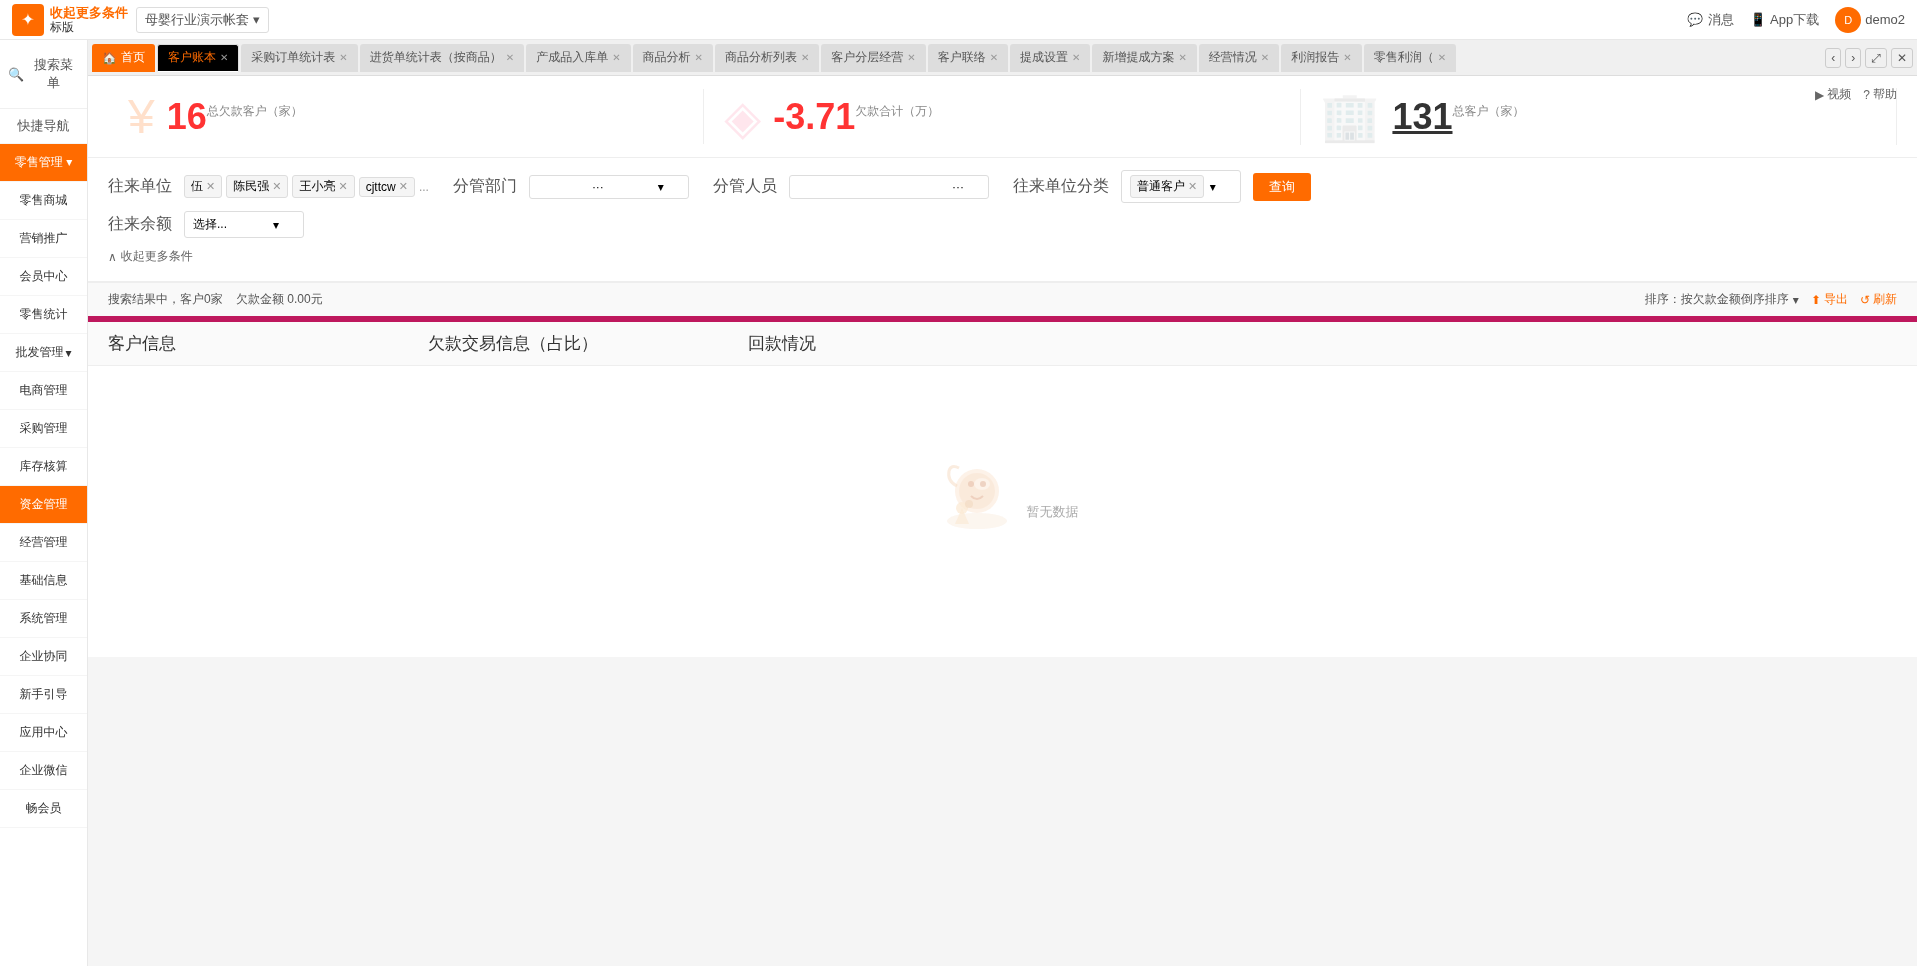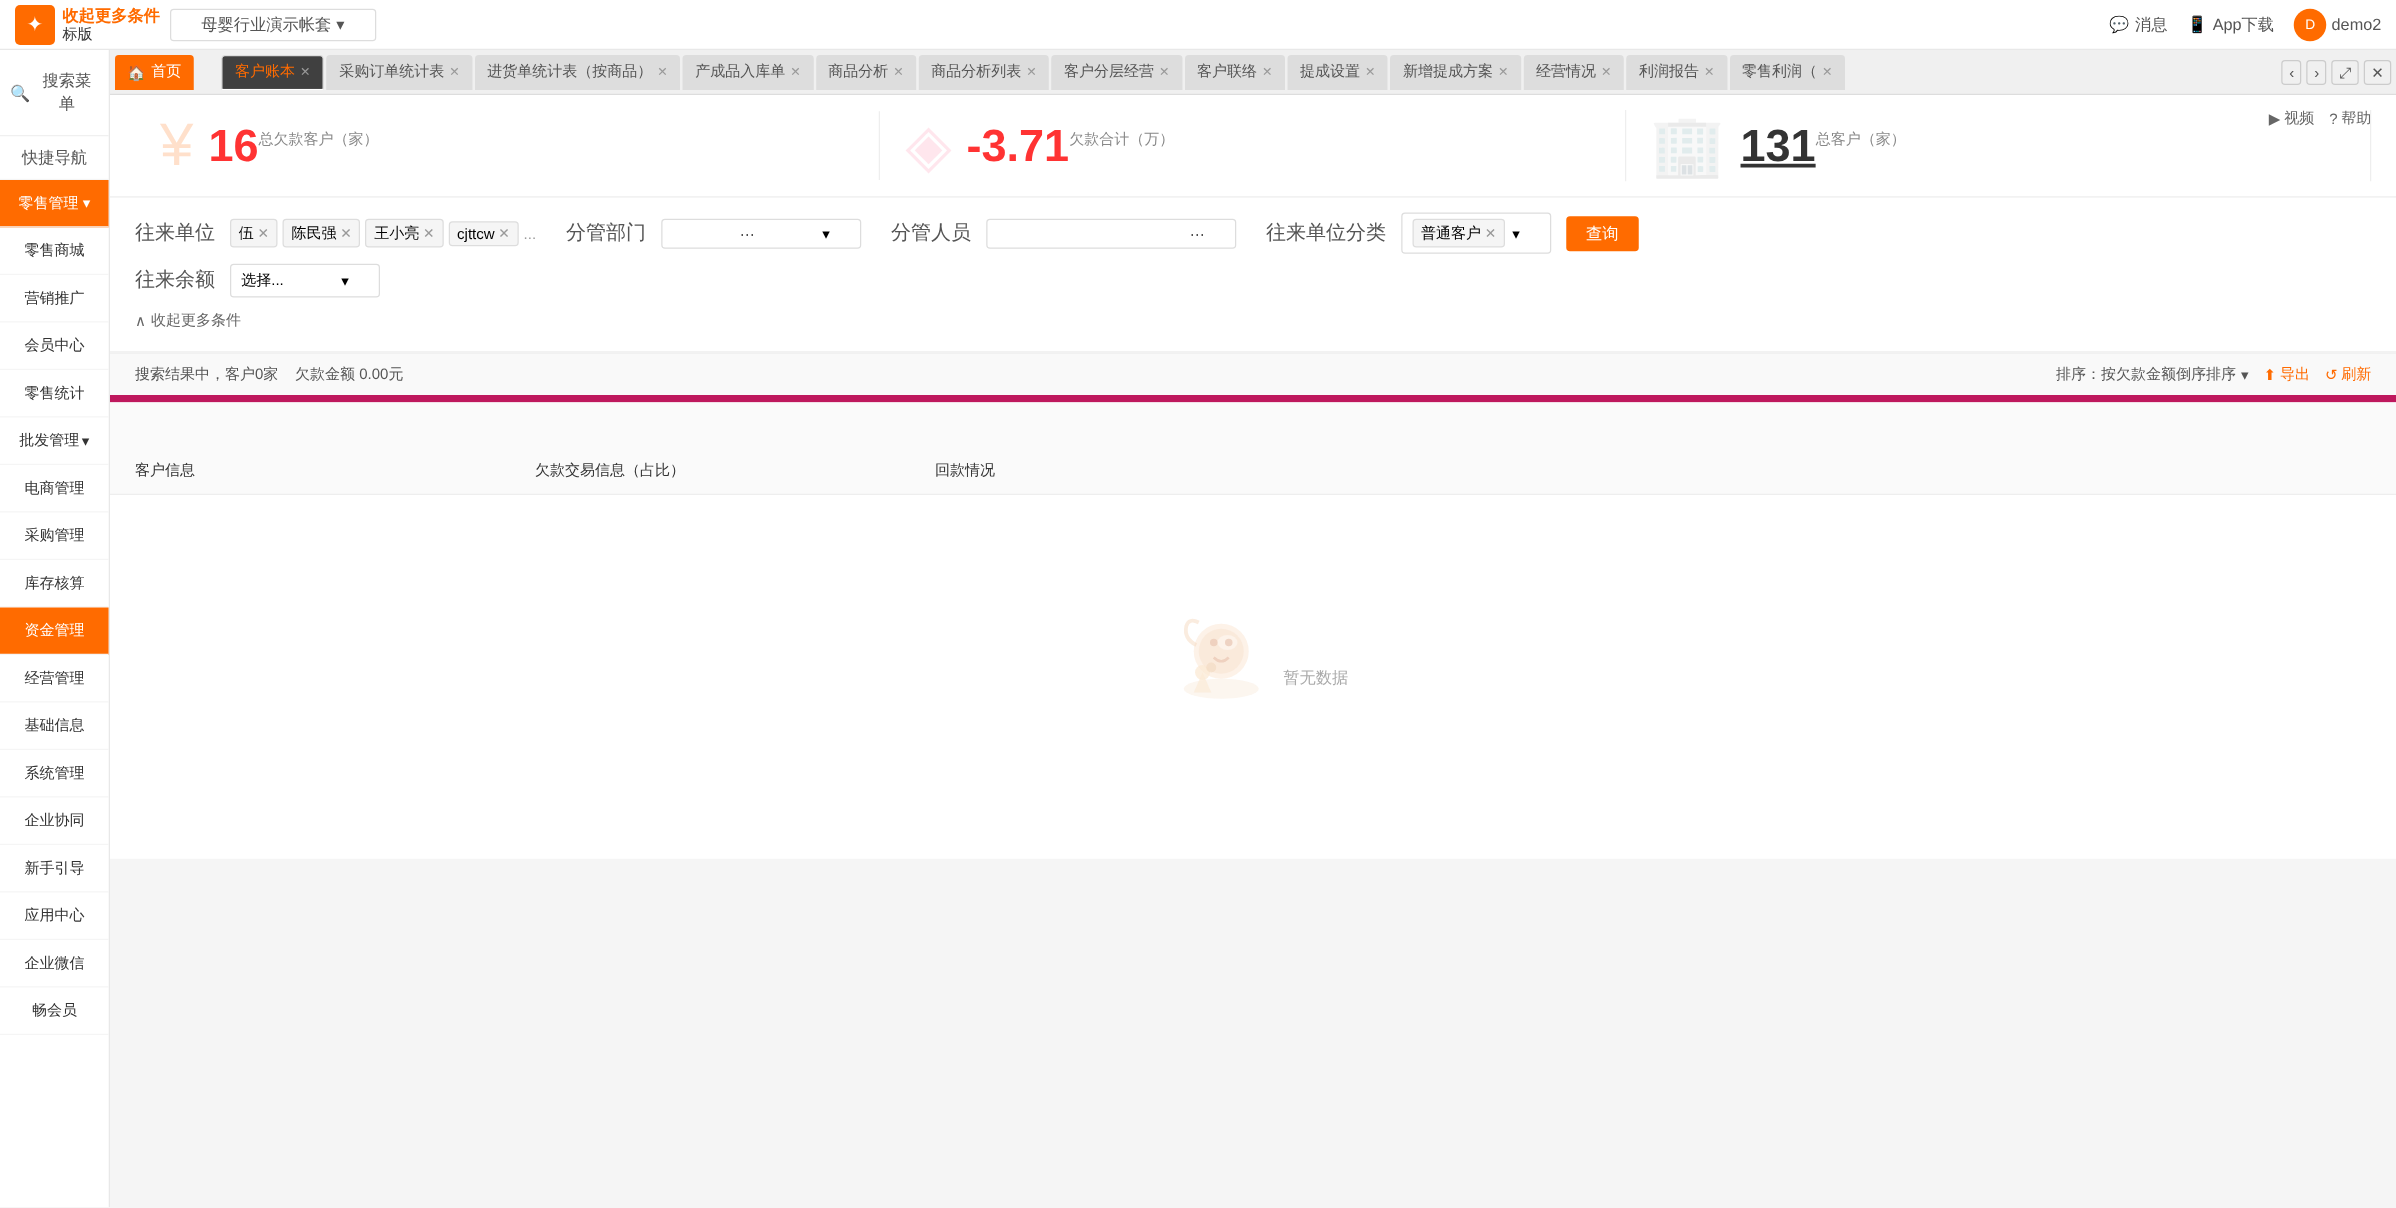--- a/index.html
+++ b/index.html
@@ -5,21 +5,21 @@
     * { box-sizing: border-box; margin: 0; padding: 0; }
     body { font-family: 'Microsoft YaHei', Arial, sans-serif; font-size: 13px; background: #f5f5f5; display: flex; flex-direction: column; height: 100vh; overflow: hidden; }
 
     
     .topbar { background: #fff; height: 40px; display: flex; align-items: center; padding: 0 12px; border-bottom: 1px solid #e8e8e8; justify-content: space-between; flex-shrink: 0; }
     .topbar-left { display: flex; align-items: center; gap: 8px; }
     .logo-area { display: flex; align-items: center; gap: 6px; }
     .logo-icon { width: 32px; height: 32px; background: #ff6b00; border-radius: 4px; display: flex; align-items: center; justify-content: center; color: #fff; font-size: 16px; }
     .logo-text { font-size: 12px; color: #333; line-height: 1.2; }
     .logo-text .brand { color: #ff6b00; font-weight: bold; font-size: 13px; }
-    .topbar-selector { display: flex; align-items: center; gap: 4px; color: #555; font-size: 13px; cursor: pointer; border: 1px solid #ddd; border-radius: 3px; padding: 3px 24px; }
+    .topbar-selector { display: flex; align-items: center; gap: 4px; color: #555; font-size: 13px; cursor: pointer; border: 1px solid #ddd; border-radius: 3px; padding: 3px 8px; }
     .topbar-right { display: flex; align-items: center; gap: 16px; color: #555; font-size: 13px; }
     .topbar-right-item { display: flex; align-items: center; gap: 4px; cursor: pointer; }
     .avatar { width: 26px; height: 26px; border-radius: 50%; background: #ff6b00; display: flex; align-items: center; justify-content: center; color: #fff; font-size: 11px; }
 
     
     .main-layout { display: flex; flex: 1; overflow: hidden; }
 
     
     .sidebar { width: 88px; background: #fff; border-right: 1px solid #e8e8e8; display: flex; flex-direction: column; overflow-y: auto; flex-shrink: 0; }
     .sidebar-search { padding: 10px 8px; border-bottom: 1px solid #f0f0f0; }
@@ -29,21 +29,21 @@
     .sidebar-item.active { background: #ff6b00; color: #fff; }
     .sidebar-item.active-sub { background: #ff6b00; color: #fff; font-size: 12px; }
     .sidebar-item.has-arrow { display: flex; align-items: center; justify-content: center; gap: 2px; }
 
     
     .content-area { flex: 1; display: flex; flex-direction: column; overflow: hidden; }
 
     
     .tab-bar { background: #f0f0f0; height: 36px; display: flex; align-items: center; padding: 0 4px; border-bottom: 1px solid #ddd; flex-shrink: 0; overflow: hidden; }
     .tab-item { display: flex; align-items: center; height: 28px; padding: 0 10px; border-radius: 3px 3px 0 0; font-size: 12px; color: #555; cursor: pointer; white-space: nowrap; background: #ddd; margin-right: 2px; gap: 4px; }
-    .tab-item.active { background: #404040; color: #ff6b00; border: 1px solid #ddd; border-bottom-color: #fff; margin-left: 20px; }
+    .tab-item.active { background: #000000; color: #ff6b00; border: 1px solid #ddd; border-bottom-color: #fff; }
     .tab-close { font-size: 10px; color: #999; cursor: pointer; }
     .tab-home { background: #ff6b00; color: #fff; }
     .tab-controls { display: flex; align-items: center; gap: 4px; margin-left: auto; }
     .tab-ctrl-btn { background: none; border: 1px solid #ccc; border-radius: 3px; cursor: pointer; padding: 2px 5px; font-size: 12px; color: #555; }
 
     
     .page-content { flex: 1; overflow-y: auto; background: #f5f5f5; padding: 0; }
 
     
     .stats-bar { background: #fff; display: flex; align-items: center; padding: 12px 20px; border-bottom: 1px solid #eee; gap: 0; position: relative; }
@@ -72,21 +72,21 @@
 
     
     .result-bar { background: #f9f9f9; border-top: 1px solid #eee; border-bottom: 6px solid #be185d; padding: 8px 20px; display: flex; align-items: center; justify-content: space-between; font-size: 12px; color: #555; }
     .result-actions { display: flex; align-items: center; gap: 12px; }
     .result-action-btn { display: flex; align-items: center; gap: 3px; color: #ff6b00; cursor: pointer; font-size: 12px; }
     .sort-select { display: flex; align-items: center; gap: 4px; font-size: 12px; color: #555; cursor: pointer; }
 
     
     .data-table { background: #fff; width: 100%; }
     .table-header { display: flex; padding: 10px 20px; border-bottom: 1px solid #eee; background: #fafafa; }
-    .table-header-cell { font-size: 12px; color: #333; font-weight: normal; margin-top: 36px; }
+    .table-header-cell { font-size: 17px; color: #333; font-weight: normal; }
     .col-customer { flex: 0 0 320px; }
     .col-debt { flex: 0 0 320px; }
     .col-repay { flex: 0 0 320px; }
     .col-date { flex: 1; }
 
     
     .empty-state { display: flex; flex-direction: row; align-items: center; justify-content: center; padding: 80px 0; color: #ccc; }
     .empty-icon { font-size: 80px; margin-bottom: 12px; opacity: 0.4; }
     .empty-text { font-size: 13px; color: #aaa; }
 

